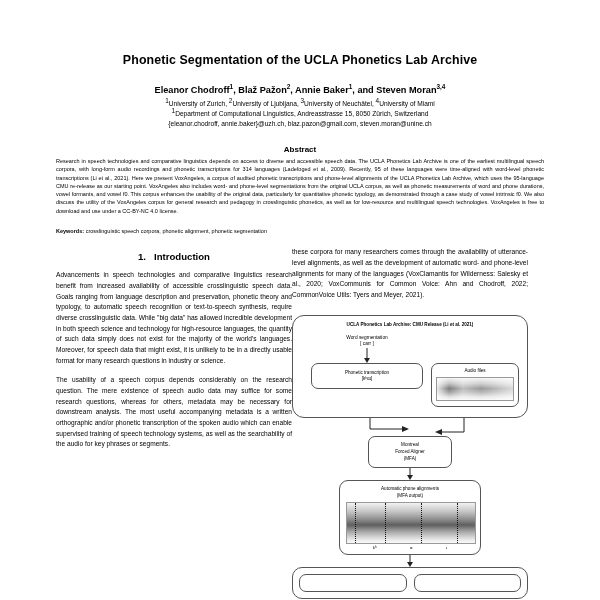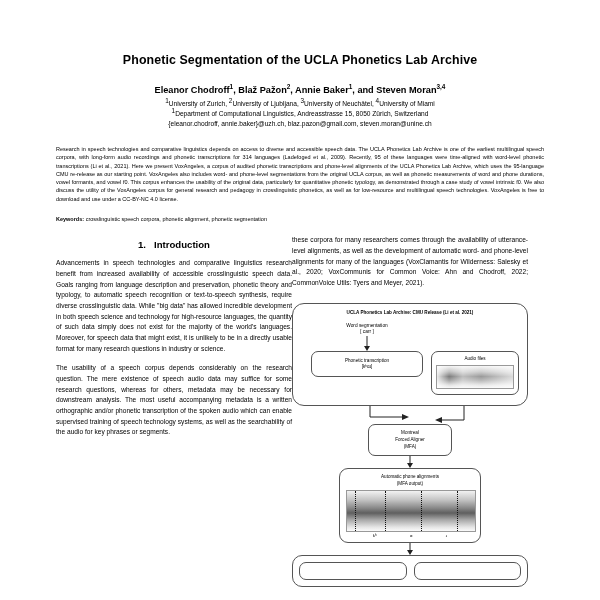--- a/index.html
+++ b/index.html
@@ -310,20 +310,21 @@
     Eleanor Chodroff<sup>1</sup>, Blaž Pažon<sup>2</sup>, Annie Baker<sup>1</sup>, and Steven Moran<sup>3,4</sup>
   </div>
 
   <div class="affil">
     <span class="affil-line"><sup>1</sup>University of Zurich, <sup>2</sup>University of Ljubljana, <sup>3</sup>University of Neuchâtel, <sup>4</sup>University of Miami</span>
     <span class="affil-line"><sup>1</sup>Department of Computational Linguistics, Andreasstrasse 15, 8050 Zürich, Switzerland</span>
     <span class="affil-line">{eleanor.chodroff, annie.baker}@uzh.ch, blaz.pazon@gmail.com, steven.moran@unine.ch</span>
   </div>
 
   <div class="abstract-wrap">
+    <div class="abstract-head">Abstract</div>
     <p class="abstract-body">Research in speech technologies and comparative linguistics depends on access to diverse and accessible speech data. The UCLA Phonetics Lab Archive is one of the earliest multilingual speech corpora, with long-form audio recordings and phonetic transcriptions for 314 languages (Ladefoged et al., 2009). Recently, 95 of these languages were time-aligned with word-level phonetic transcriptions (Li et al., 2021). Here we present VoxAngeles, a corpus of audited phonetic transcriptions and phone-level alignments of the UCLA Phonetics Lab Archive, which uses the 95-language CMU re-release as our starting point. VoxAngeles also includes word- and phone-level segmentations from the original UCLA corpus, as well as phonetic measurements of word and phone durations, vowel formants, and vowel f0. This corpus enhances the usability of the original data, particularly for quantitative phonetic typology, as demonstrated through a case study of vowel intrinsic f0. We also discuss the utility of the VoxAngeles corpus for general research and pedagogy in crosslinguistic phonetics, as well as for low-resource and multilingual speech technologies. VoxAngeles is free to download and use under a CC-BY-NC 4.0 license.</p>
   </div>
 
   <p class="keywords"><span class="kw-label">Keywords:</span><span> crosslinguistic speech corpora, phonetic alignment, phonetic segmentation</span></p>
 
   <div class="columns">
 
     <div class="col">
       <div class="section-head">
         <span class="num">1.</span><span>Introduction</span>

